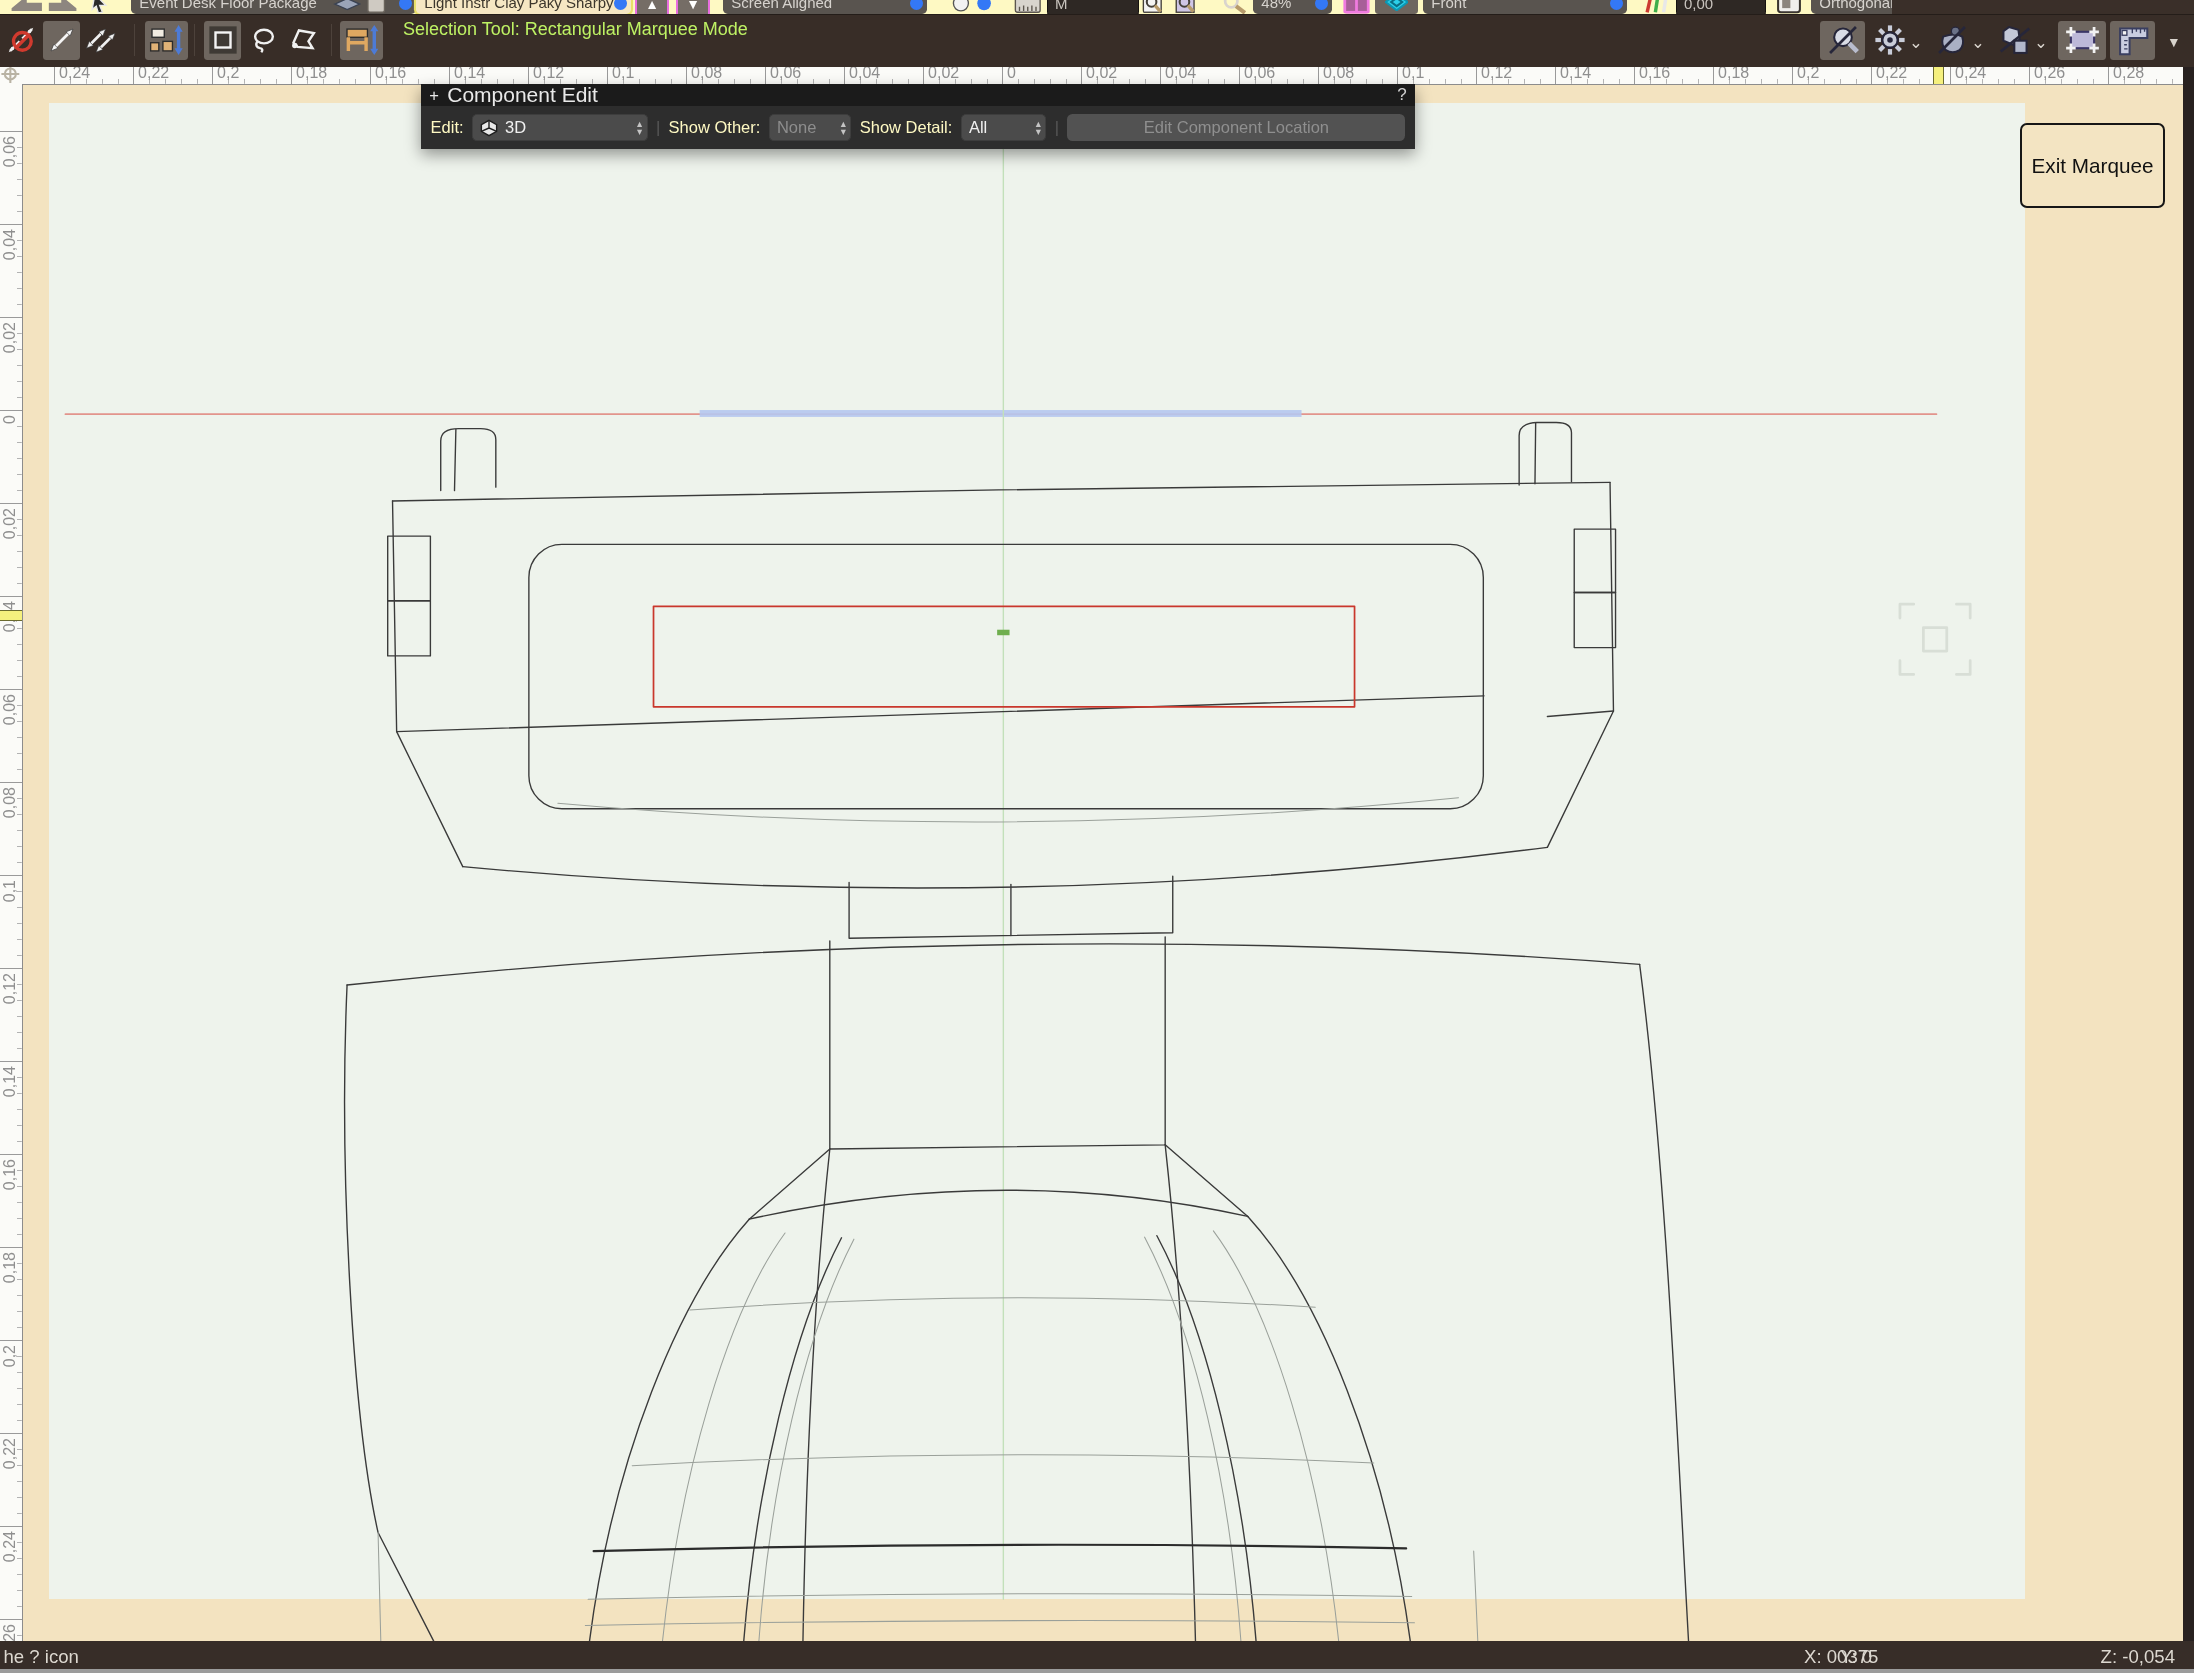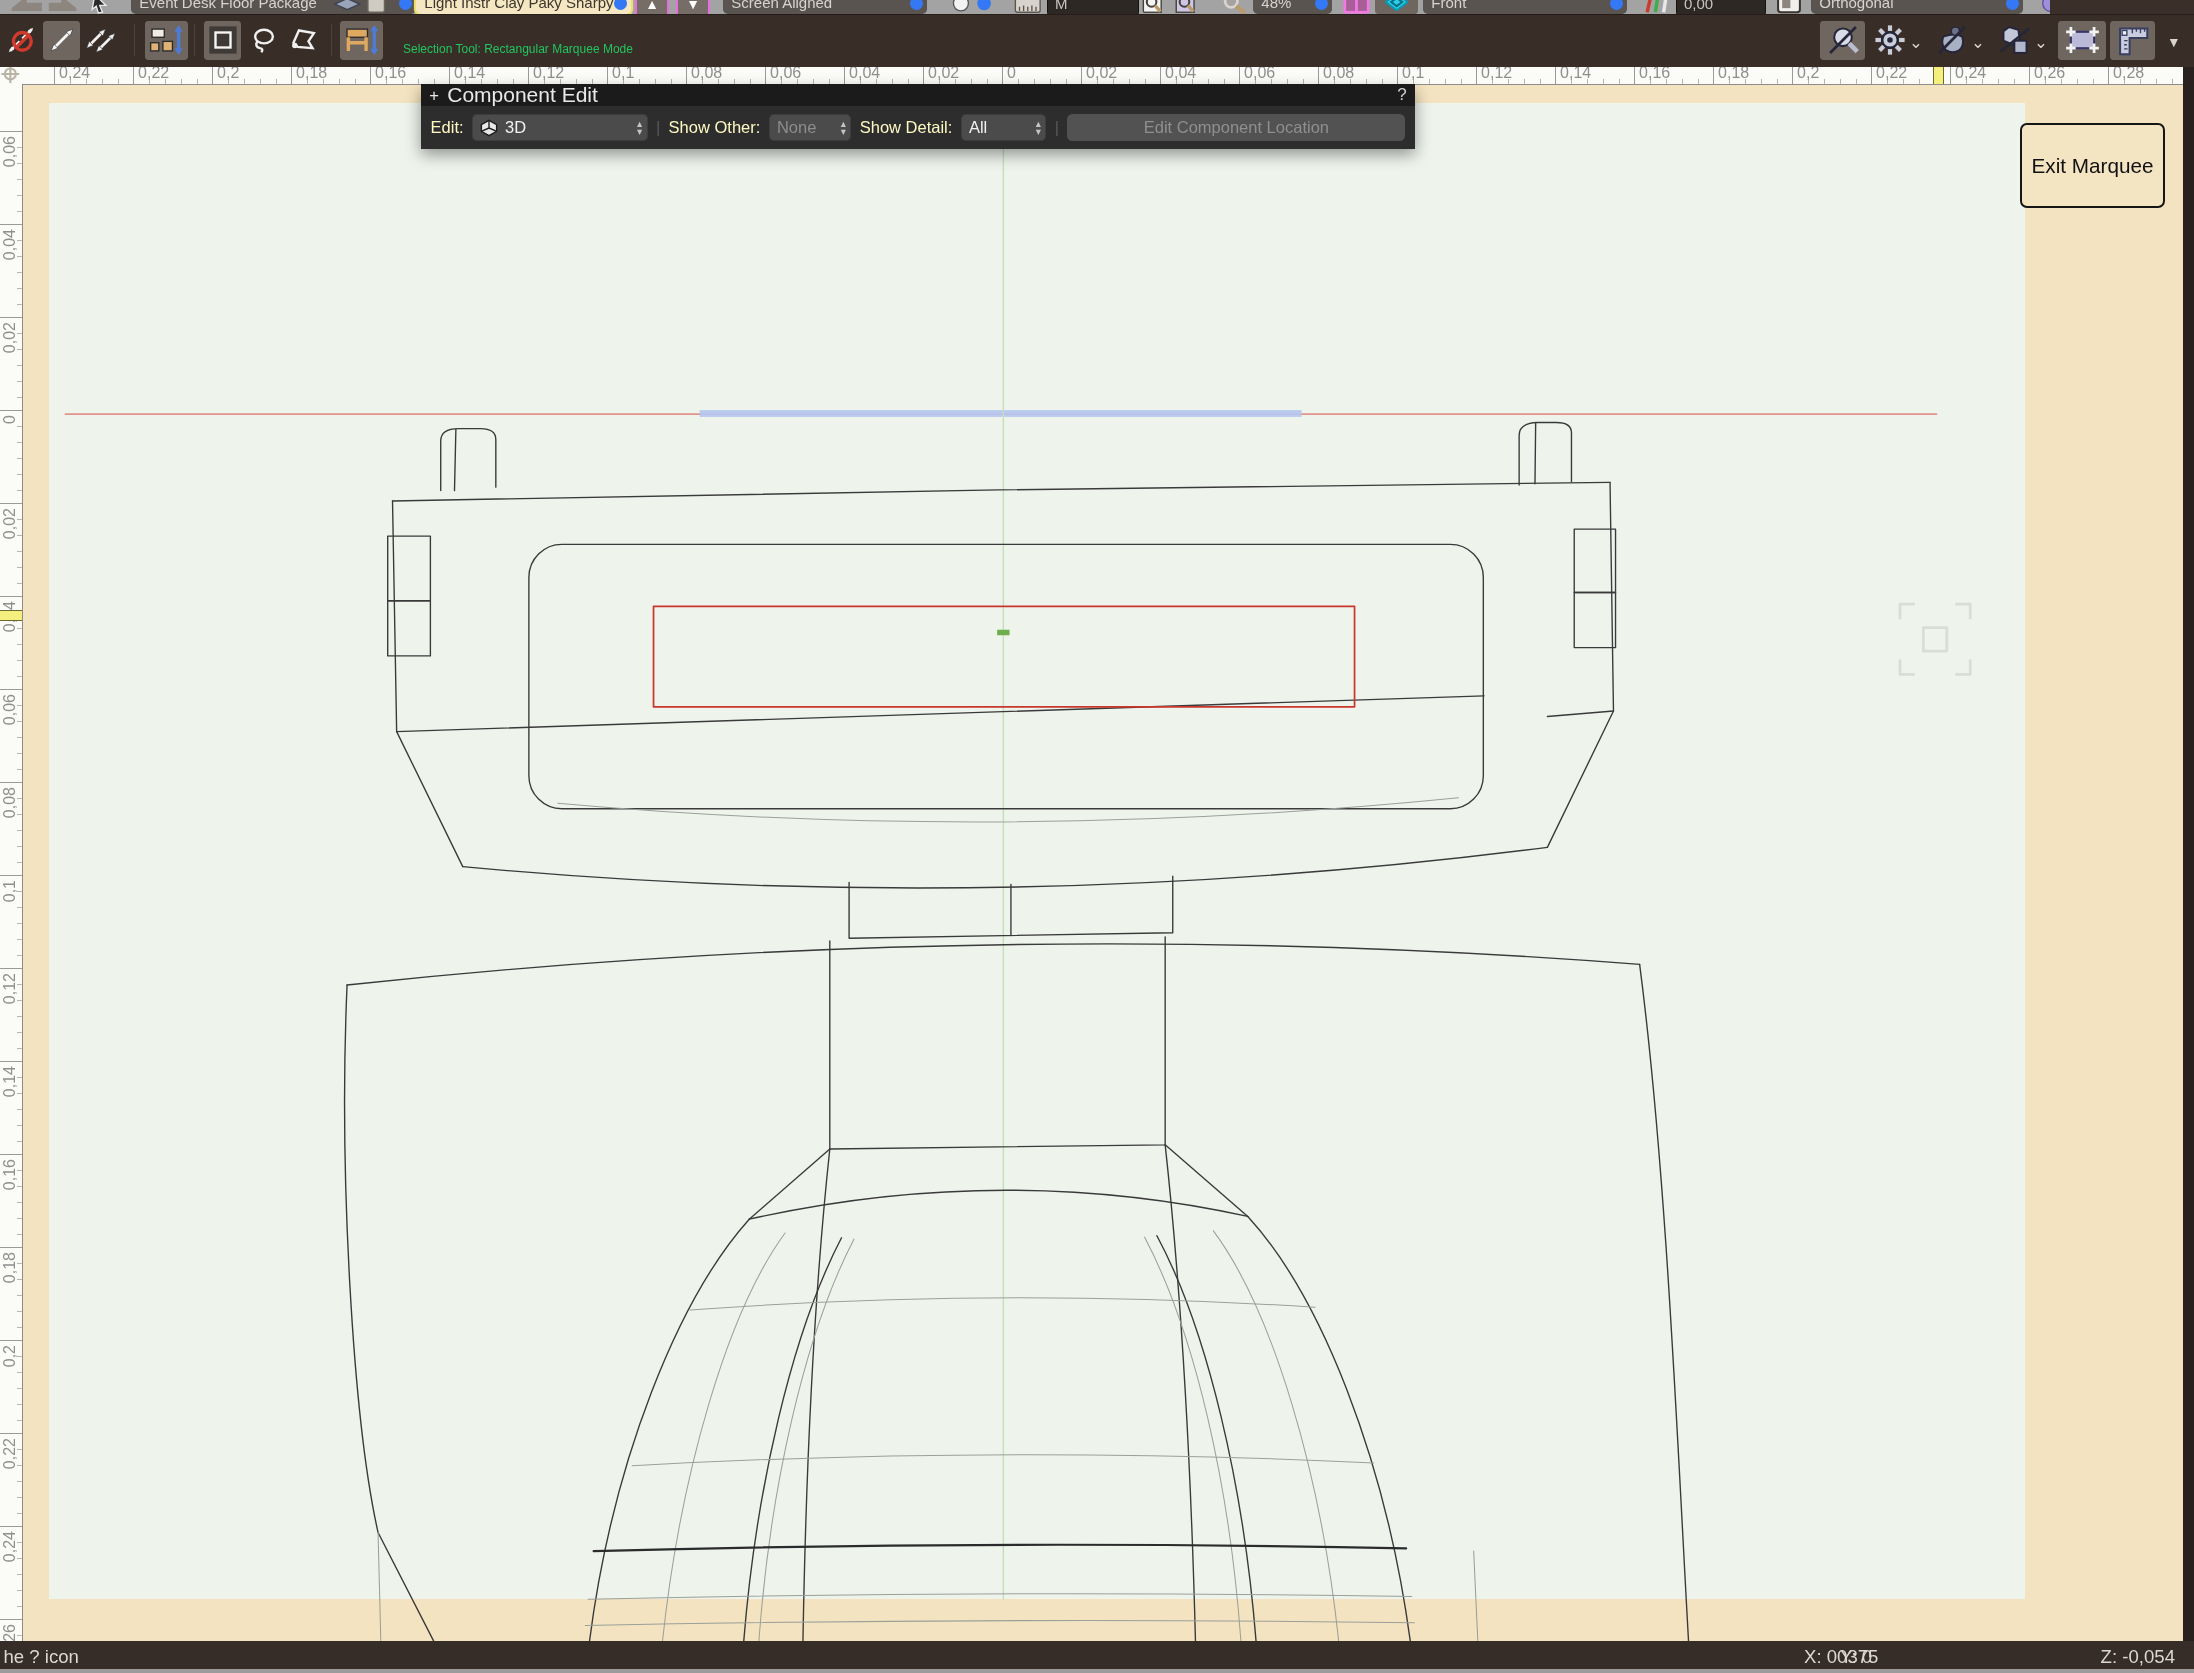--- a/index.html
+++ b/index.html
@@ -1,36 +1,36 @@
 <!DOCTYPE html>
 <html style="font-size:11px"><head>
 <meta charset="utf-8">
 <style>
   html,body{margin:0;padding:0}
   body{position:relative;width:2194px;height:1674px;overflow:hidden;
        background:#3a2f29;font-family:"Liberation Sans",sans-serif;}
   .abs{position:absolute}
 
   
-  #sliver{position:absolute;left:0;top:0;width:2050px;height:13.8px;background:#a3a3a3;overflow:hidden;z-index:20}
+  #sliver{position:absolute;left:0;top:0;width:1892px;height:13.8px;background:#fef9c3;overflow:hidden;z-index:20}
   .sl{position:absolute;top:-6.9px;height:20.7px;line-height:20.7px;font-size:15px;color:#d7d3ce;border-radius:4.8px}
   .sl.dd{background:#59544f;padding:0 23.4px 0 8.3px;white-space:nowrap}
   .sl.dd .bb{position:absolute;right:3.4px;top:4.1px;width:13px;height:13px;border-radius:50%;background:#3478f6}
   .sl.hl{background:#f6e7c3;color:#3c362c;box-shadow:0 0 0 2.1px #e8e06a}
   .sl.field{background:#2e2824;border:0.7px solid #151210;padding:0 6.9px;color:#c9c4be;border-radius:3.4px}
   .sl.icb{width:25px;text-align:center;background:#57524d;border-radius:3.4px}
   .sl.arrowbtn{width:30px;text-align:center;background:#756d66;border:2.1px solid #e86ee0;color:#fff;border-radius:4.1px;font-size:13.8px}
   .sl.plain{background:none}
 
   
   #toolbar{position:absolute;left:0;top:13.8px;width:2194px;height:52px;background:#382d27;border-top:1.4px solid #241d19;z-index:20}
   .tbtn{position:absolute;top:6.2px;width:37px;height:39px;border-radius:3.4px;display:flex;align-items:center;justify-content:center}
   .tbtn.sel{background:#6e665f}
   .tsep{position:absolute;top:9.6px;width:1.4px;height:32px;background:#4d423b}
-  #tool-status{position:absolute;left:403px;top:27px;font-size:12px;color:#22c55e;white-space:nowrap}
+  #tool-status{position:absolute;left:403px;top:4px;font-size:18px;color:#bef264;white-space:nowrap}
   .chev{position:absolute;top:18px;color:#d8d3cc;font-size:16.5px}
 
   
   #hruler{position:absolute;left:0;top:65px;width:2194px;height:18.6px;background:#fbfbf8;border-bottom:0.7px solid #8c8c8c;overflow:hidden;z-index:15}
   #hruler .strip{display:flex;margin-left:54px}
   .hcell{flex:0 0 79px;height:18.6px;border-left:0.7px solid #9a9a9a;box-sizing:border-box;
          font-size:16px;color:#8f8f8f;padding-left:4.1px;line-height:16.5px;
          background:repeating-linear-gradient(to right,transparent 0 15px,#b3b3b3 15px 16px) left bottom/100% 4.8px no-repeat}
   #vruler{position:absolute;left:0;top:84px;width:22px;height:1565px;background:#fbfbf8;border-right:0.7px solid #8c8c8c;overflow:hidden;z-index:15}
   #vruler .strip{margin-top:47px}

